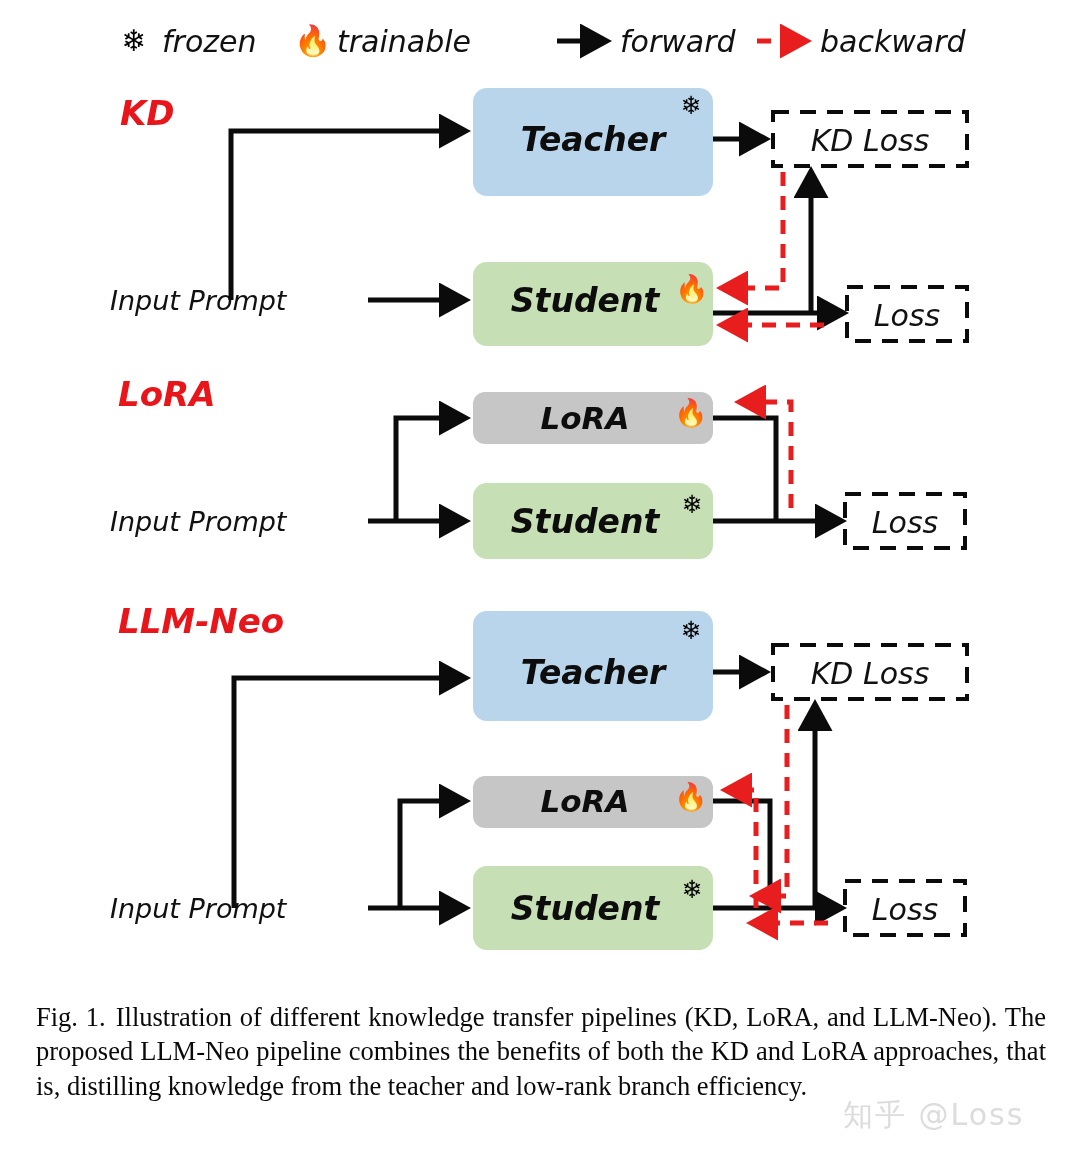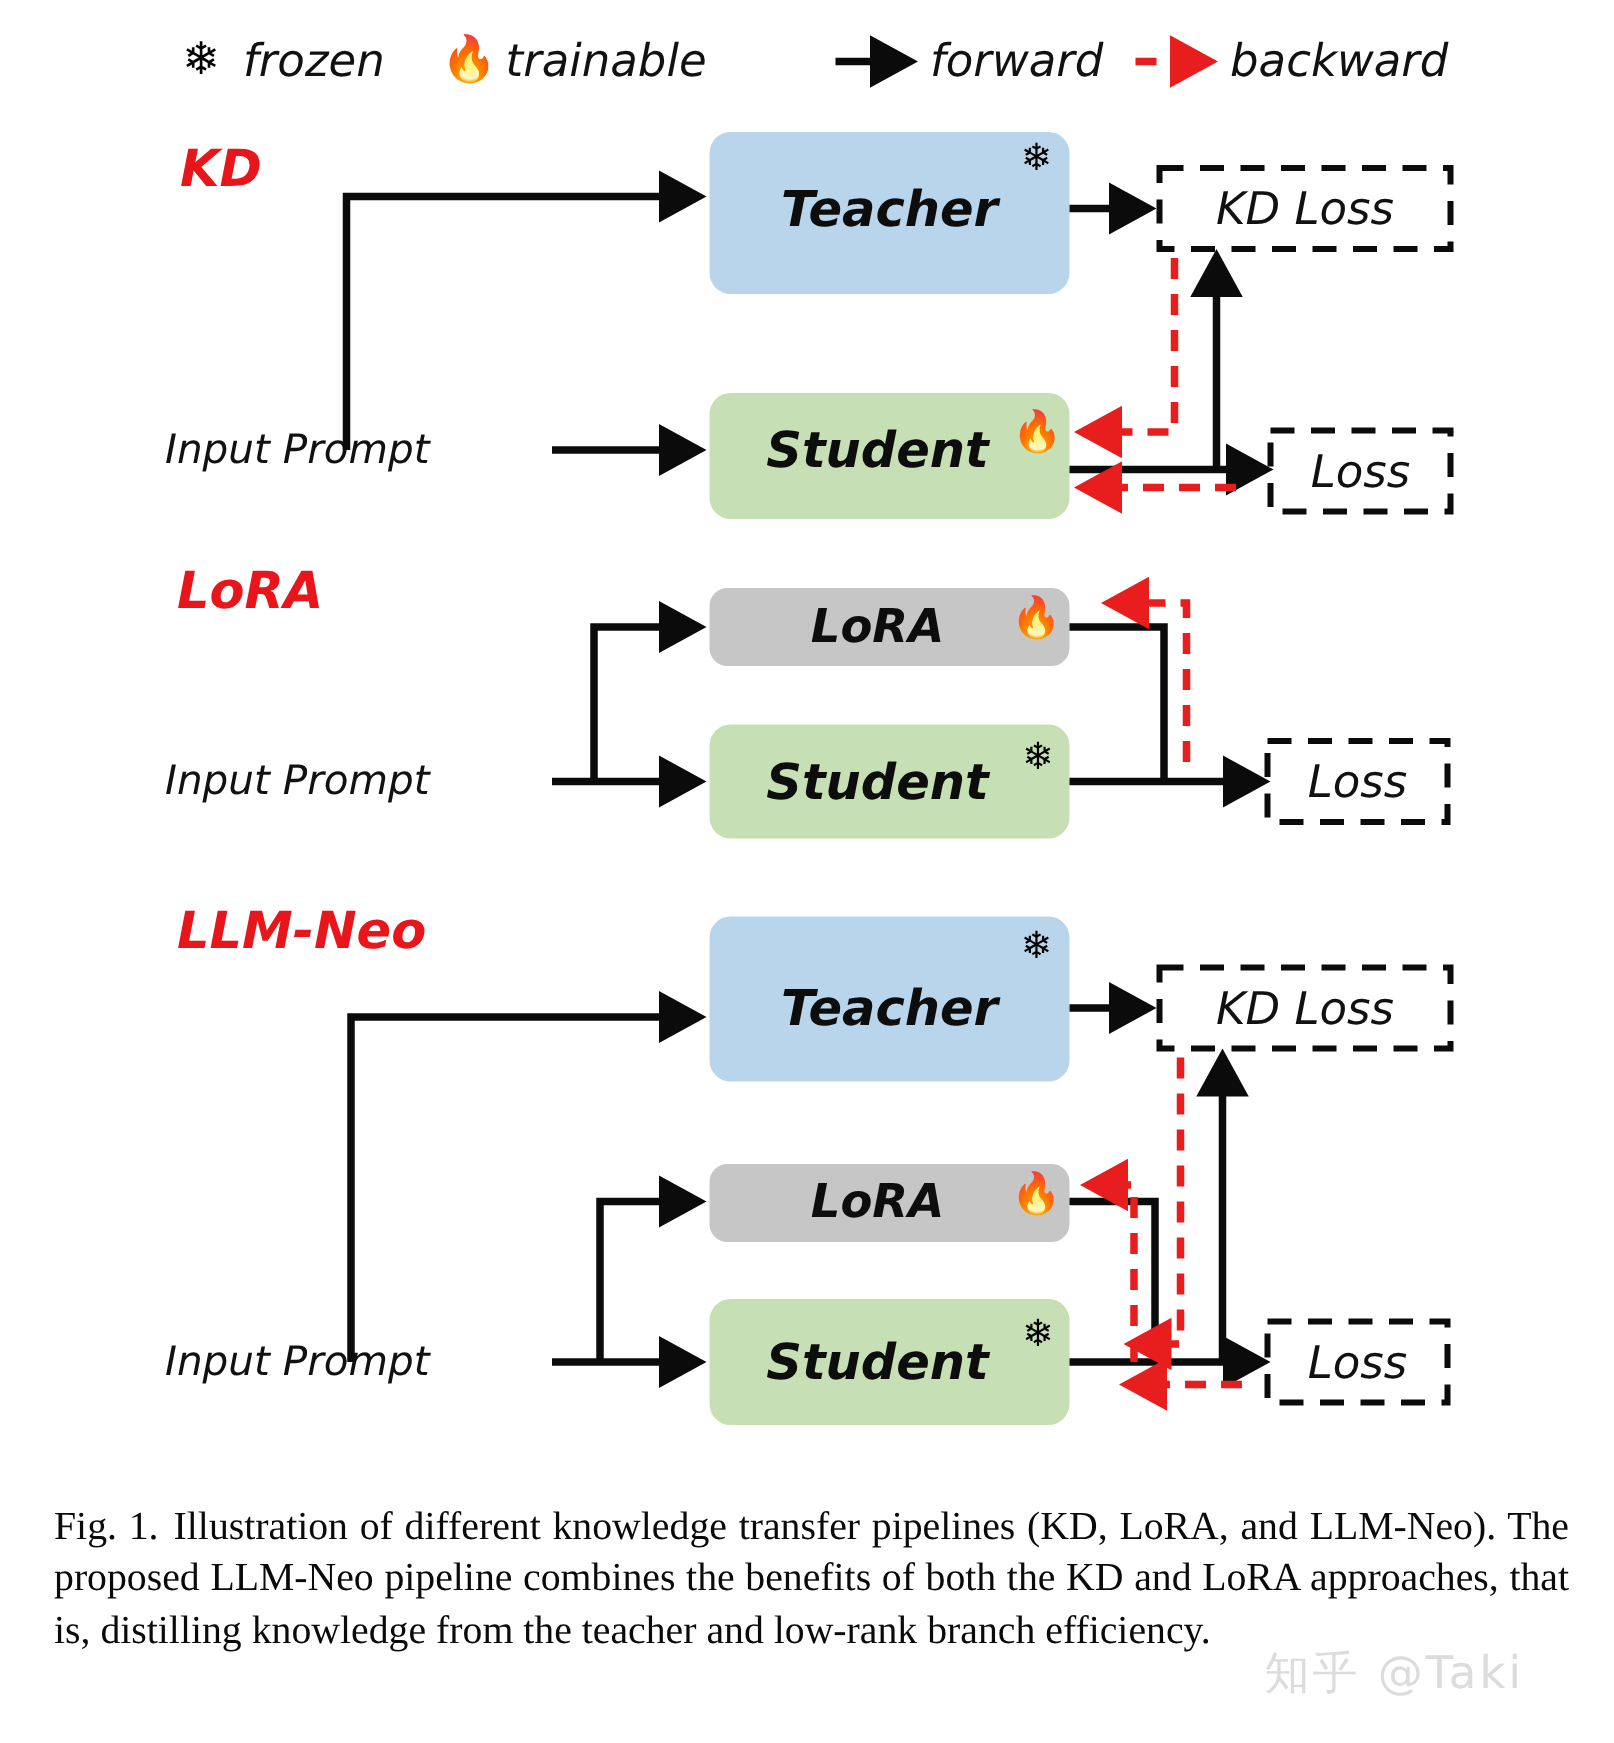--- a/index.html
+++ b/index.html
@@ -156,14 +156,14 @@
       <path class="bwd" d="M756,908 L756,790 L726,790" marker-end="url(#ahr)"></path>
 
       <path class="bwd" d="M828,923 L752,923" marker-end="url(#ahr)"></path>
     </g>
   </svg>
 
   <div id="caption">
     <span class="lead">Fig. 1.</span><span>Illustration of different knowledge transfer pipelines (KD, LoRA, and LLM-Neo). The proposed LLM-Neo pipeline combines the benefits of both the KD and LoRA approaches, that is, distilling knowledge from the teacher and low-rank branch efficiency.</span>
   </div>
 
-  <div id="watermark">知乎 @Taki</div>
+  <div id="watermark">知乎 @Loss</div>
 </div>
 
 </body></html>

